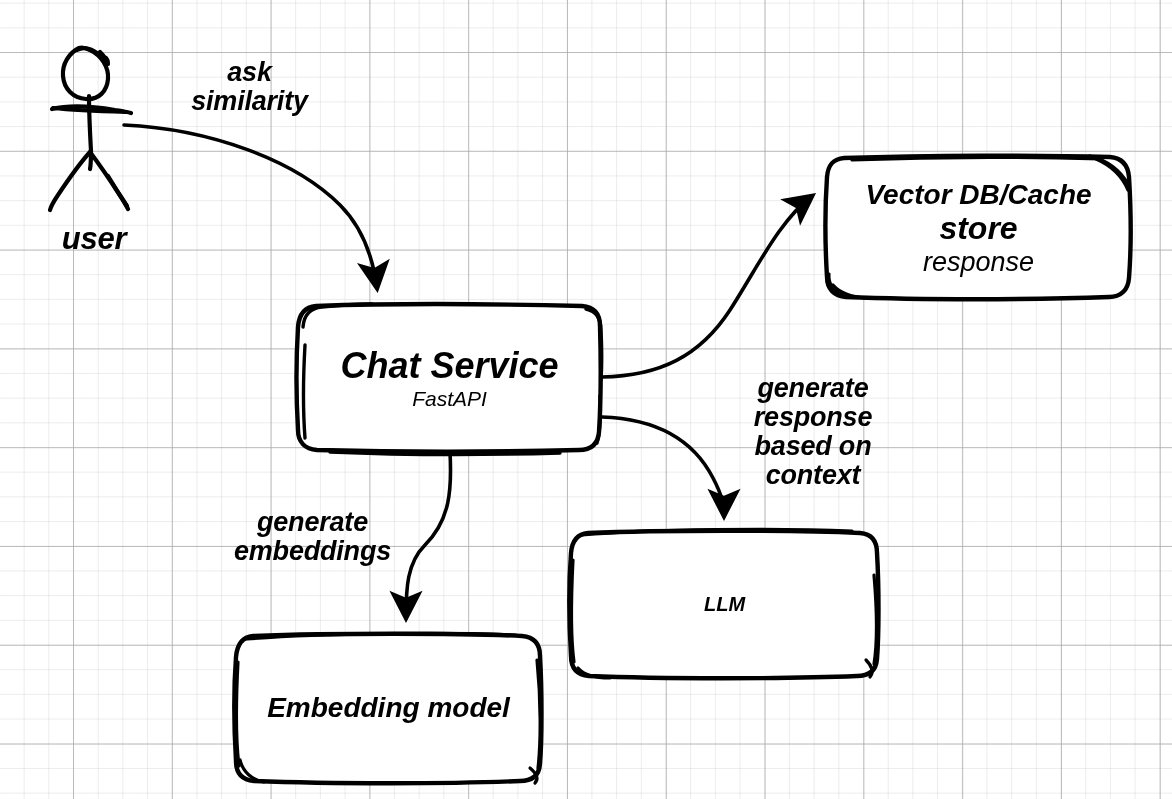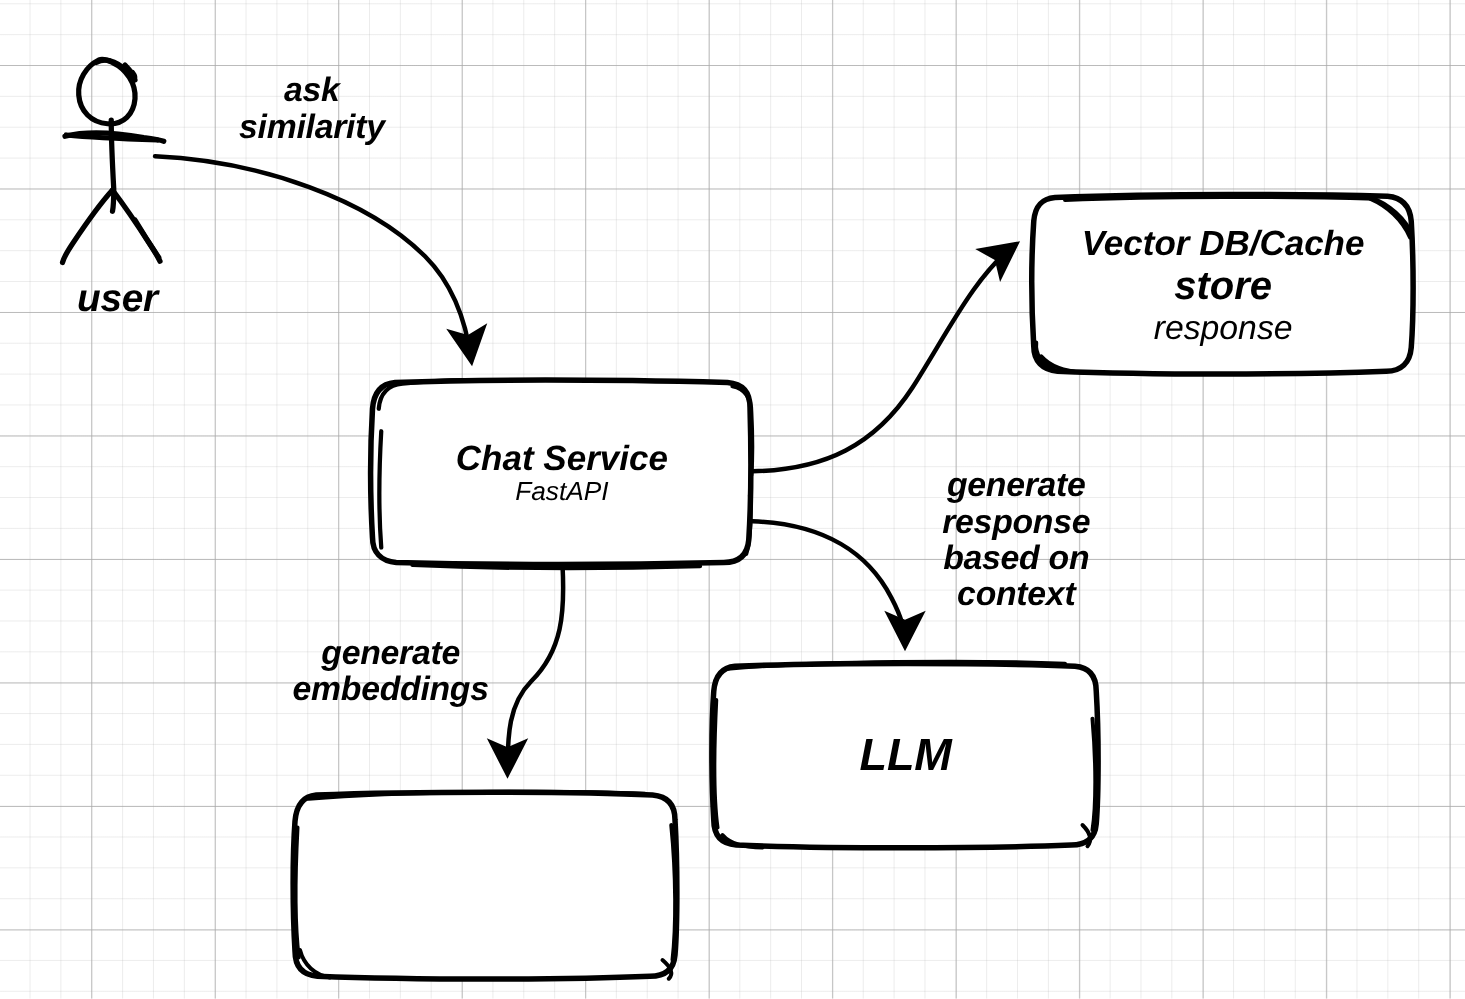--- a/index.html
+++ b/index.html
@@ -202,28 +202,31 @@
 
   <div class="lbl" style="left:716px; top:374px; width:194px; font-size:27px;">generate
 response
 based on
 context</div>
 
   <div class="lbl" style="left:205px; top:508px; width:215px; font-size:27px;">generate
 embeddings</div>
 
   <div class="box-label" style="left:298px; top:306px; width:303px; height:145px;">
-    <div class="node-title" style="font-size:28px;">Chat Service</div>
+    <div class="node-title" style="font-size:36px;">Chat Service</div>
     <div class="node-sub" style="font-size:21px;">FastAPI</div>
   </div>
 
   <div class="box-label" style="left:827px; top:157px; width:303px; height:142px;">
     <div class="node-title" style="font-size:28px;">Vector DB/Cache</div>
     <div class="node-title" style="font-size:32px;">store</div>
     <div class="node-sub" style="font-size:27px;">response</div>
   </div>
 
   <div class="box-label" style="left:571px; top:531px; width:307px; height:146px;">
-    <div class="node-title" style="font-size:36px;">LLM</div>
-  </div>
-
+    <div class="node-title" style="font-size:20px;">LLM</div>
+  </div>
+
+  <div class="box-label" style="left:236px; top:634px; width:305px; height:148px;">
+    <div class="node-title" style="font-size:28px;">Embedding model</div>
+  </div>
 
 </div>
 
 </body></html>

